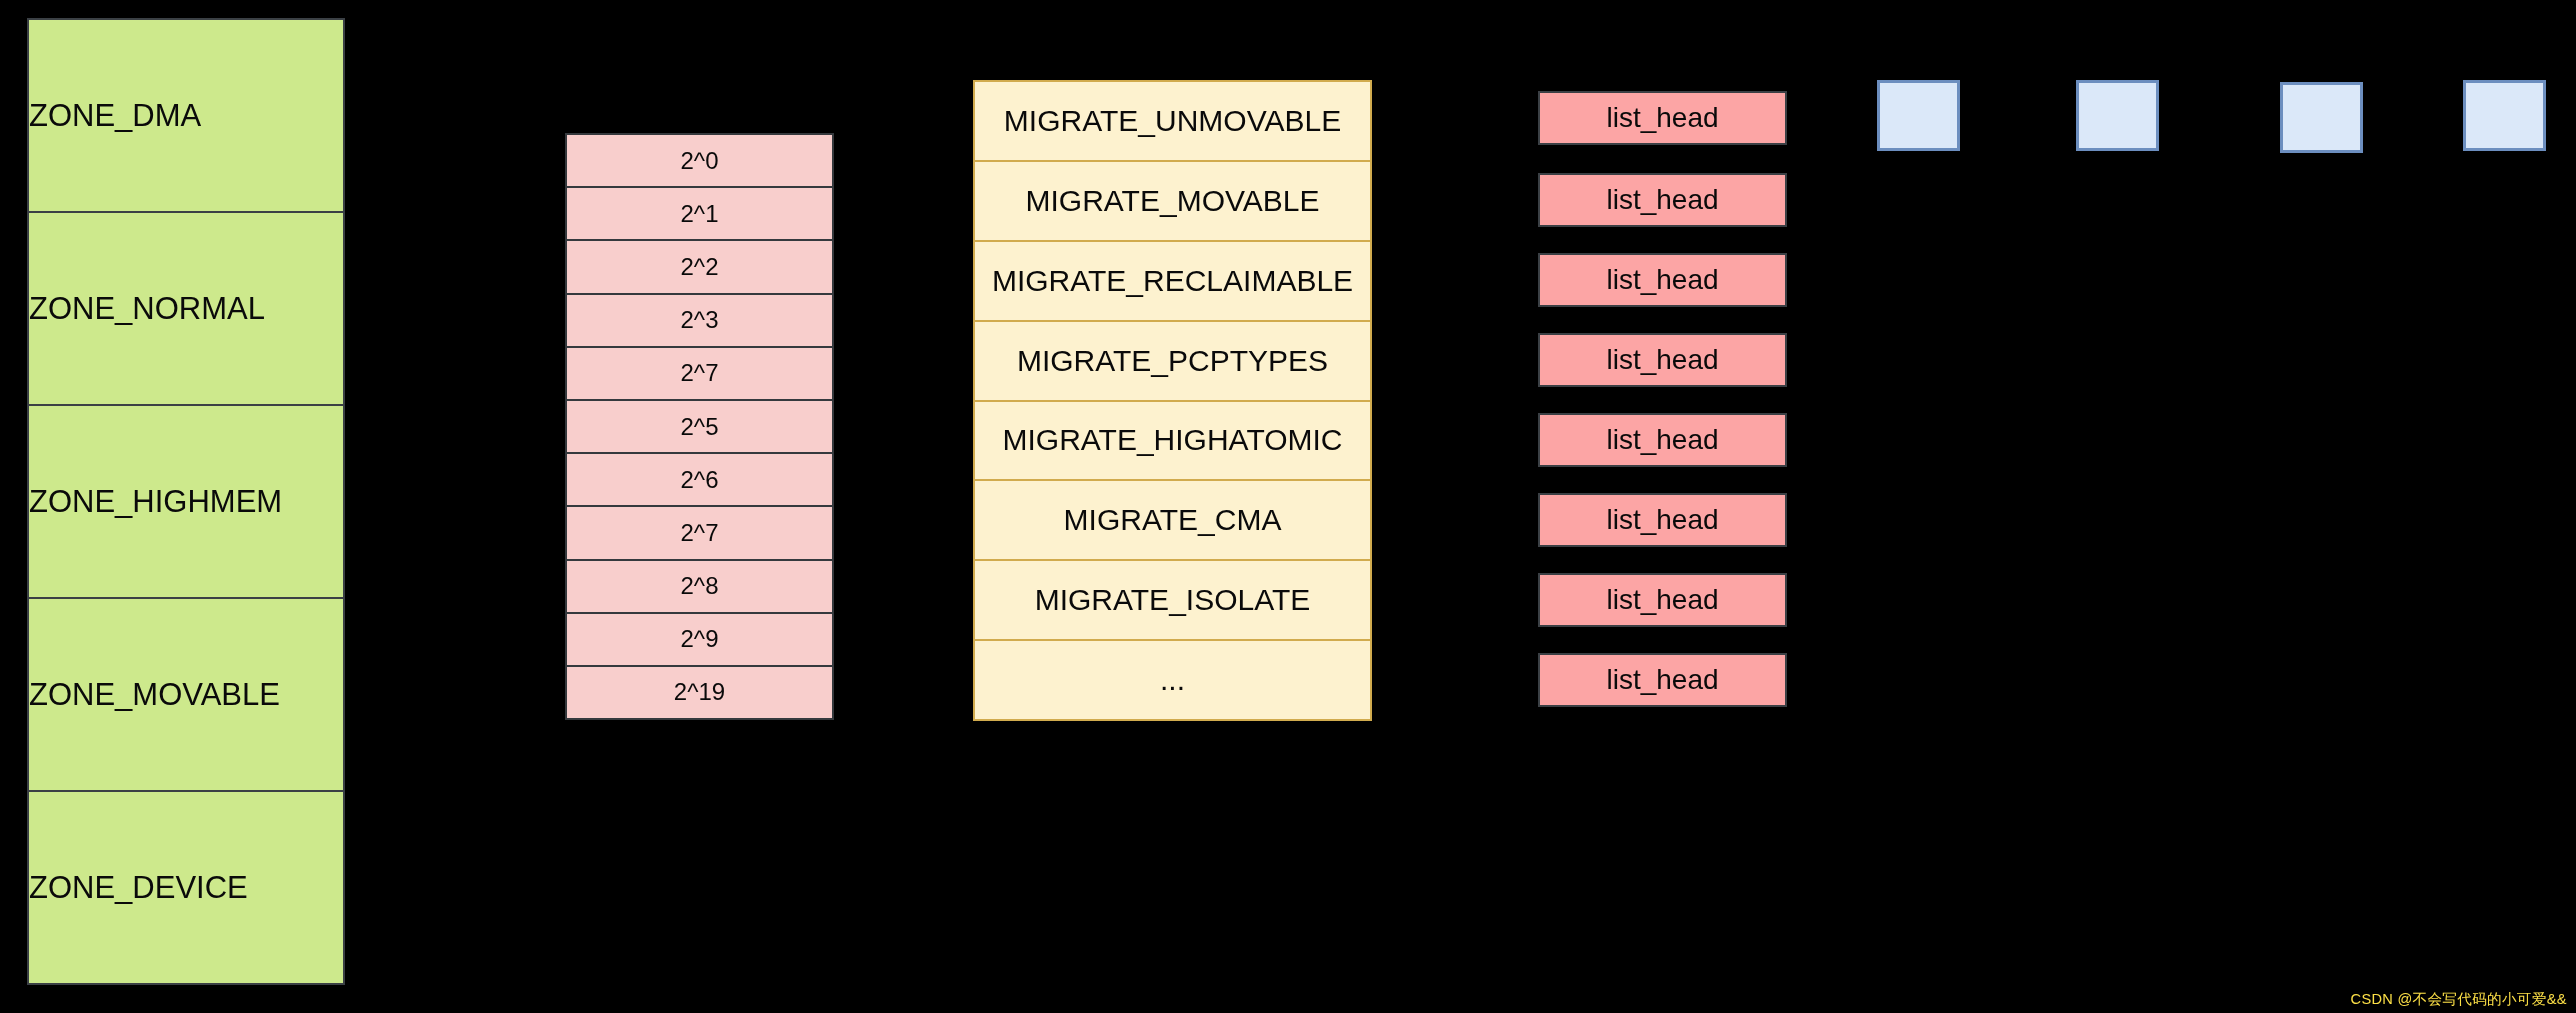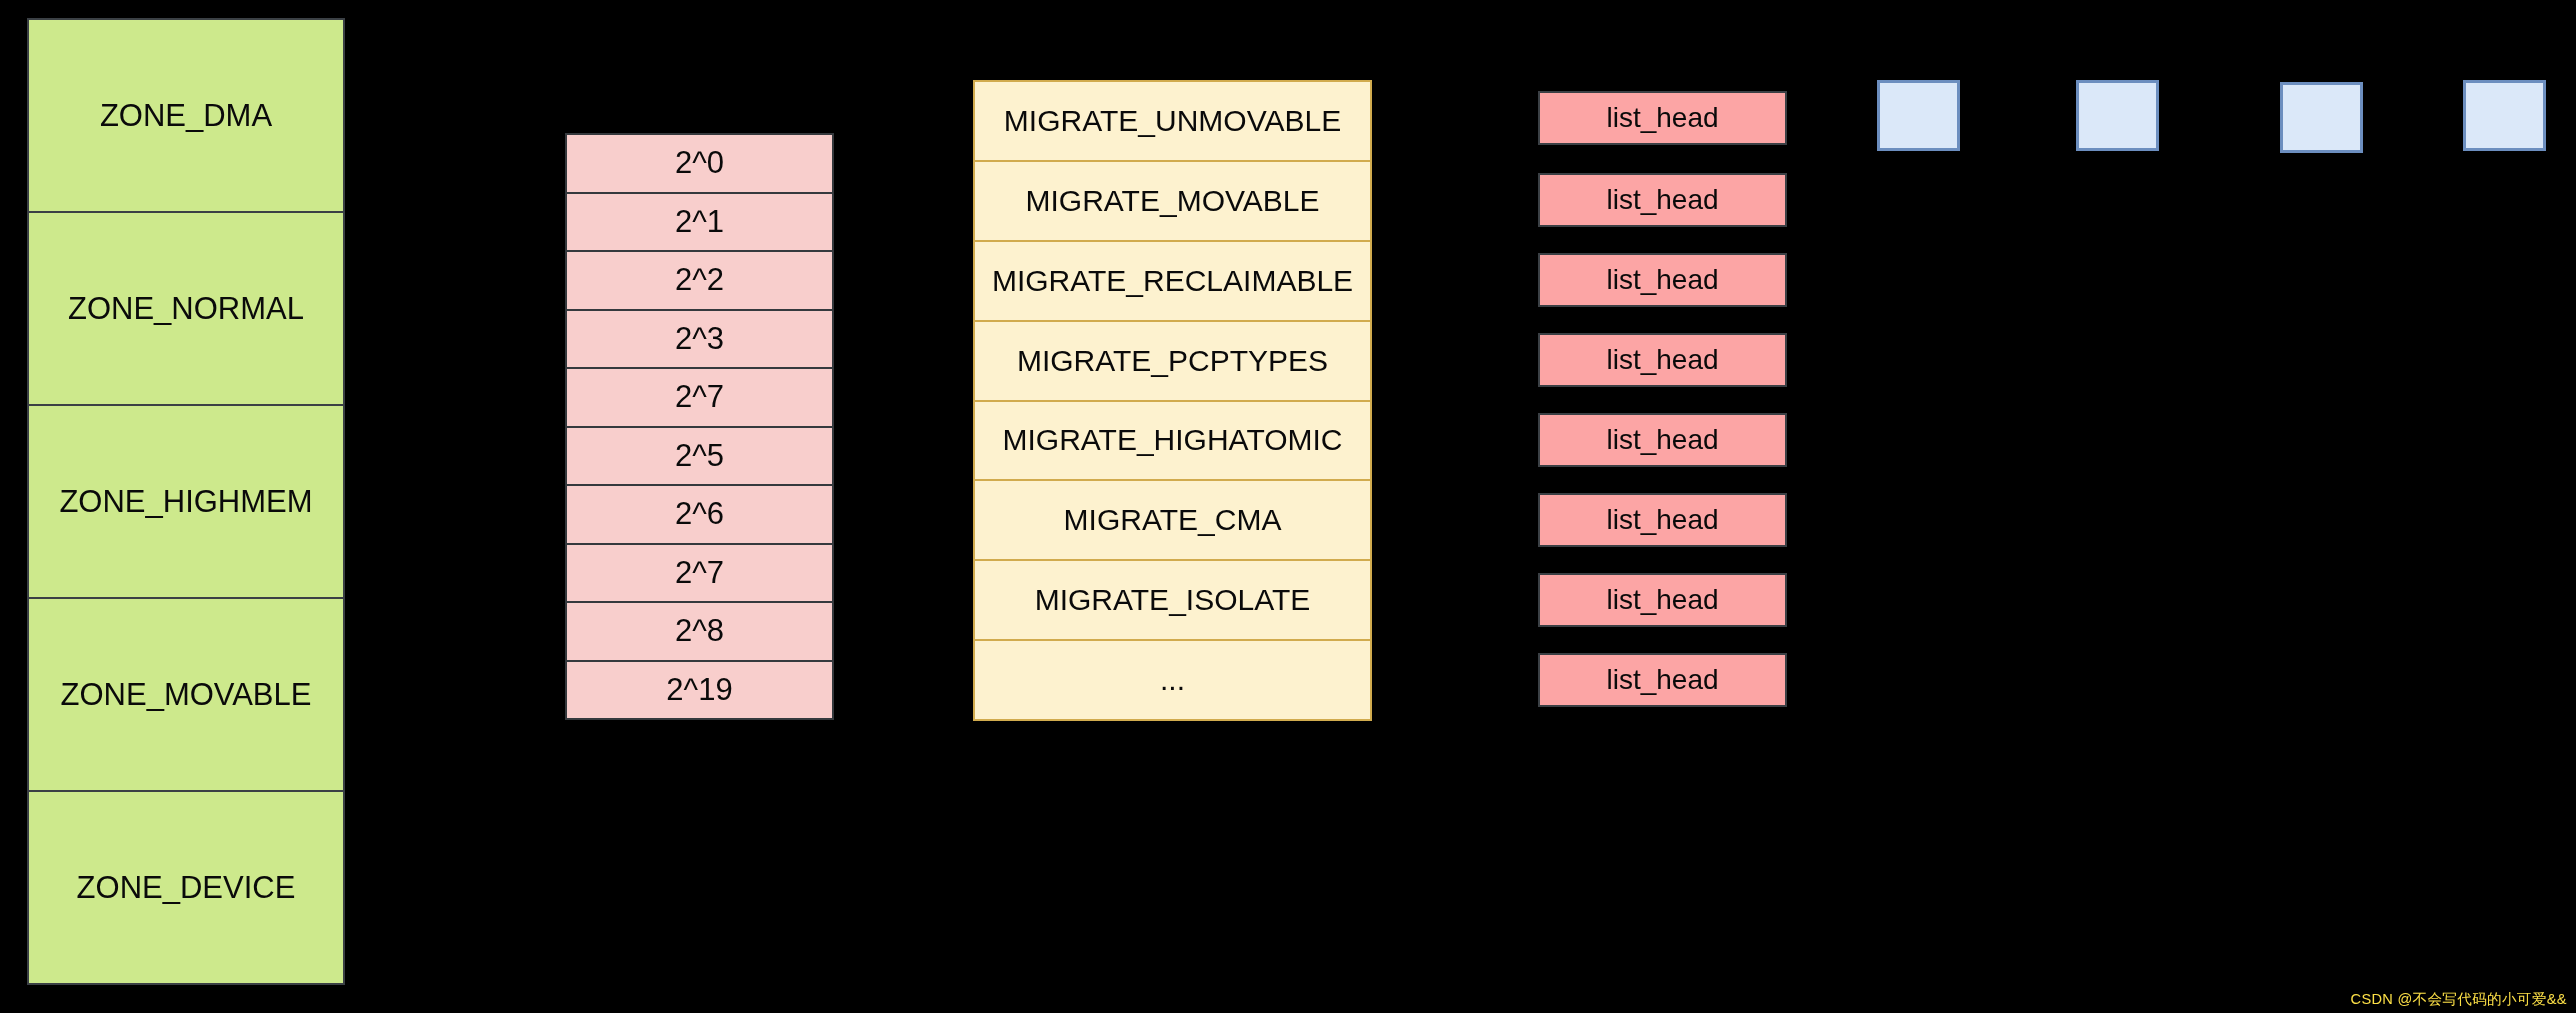--- a/index.html
+++ b/index.html
@@ -16,34 +16,34 @@
     position:absolute;
     display:flex; flex-direction:column;
   }
   
   .zones {
     left:27px; top:18px; width:318px; height:967px;
     background:#cde98c;
     border:2.7px solid #3b4045;
   }
   .zone-row {
-    flex:1; display:flex; align-items:center; justify-content:center;
+    flex:1; display:flex; align-items:center; 
     font-size:31px; color:#0a0a0a;
     border-top:2.7px solid #3b4045;
   }
   .zone-row:first-child { border-top:none; }
   
   .orders {
     left:565px; top:133px; width:269px; height:587px;
     background:#f8cecc;
     border:2px solid #35393d;
   }
   .order-row {
     flex:1; display:flex; align-items:center; justify-content:center;
-    font-size:31px; color:#0a0a0a;
+    font-size:24px; color:#0a0a0a;
     border-top:2px solid #35393d;
   }
   .order-row:first-child { border-top:none; }
   
   .migrates {
     left:973px; top:80px; width:399px; height:641px;
     background:#fdf2cf;
     border:2.7px solid #d1ab4e;
   }
   .migrate-row {
@@ -159,20 +159,23 @@
     <div class="order-row">
         <span>2^6</span>
       </div>
     <div class="order-row">
         <span>2^7</span>
       </div>
     <div class="order-row">
         <span>2^8</span>
       </div>
     <div class="order-row">
+        <span>2^9</span>
+      </div>
+    <div class="order-row">
         <span>2^19</span>
       </div>
   </div>
 
   <div class="col migrates">
     <div class="migrate-row">
         <span>MIGRATE_UNMOVABLE</span>
       </div>
     <div class="migrate-row">
         <span>MIGRATE_MOVABLE</span>

